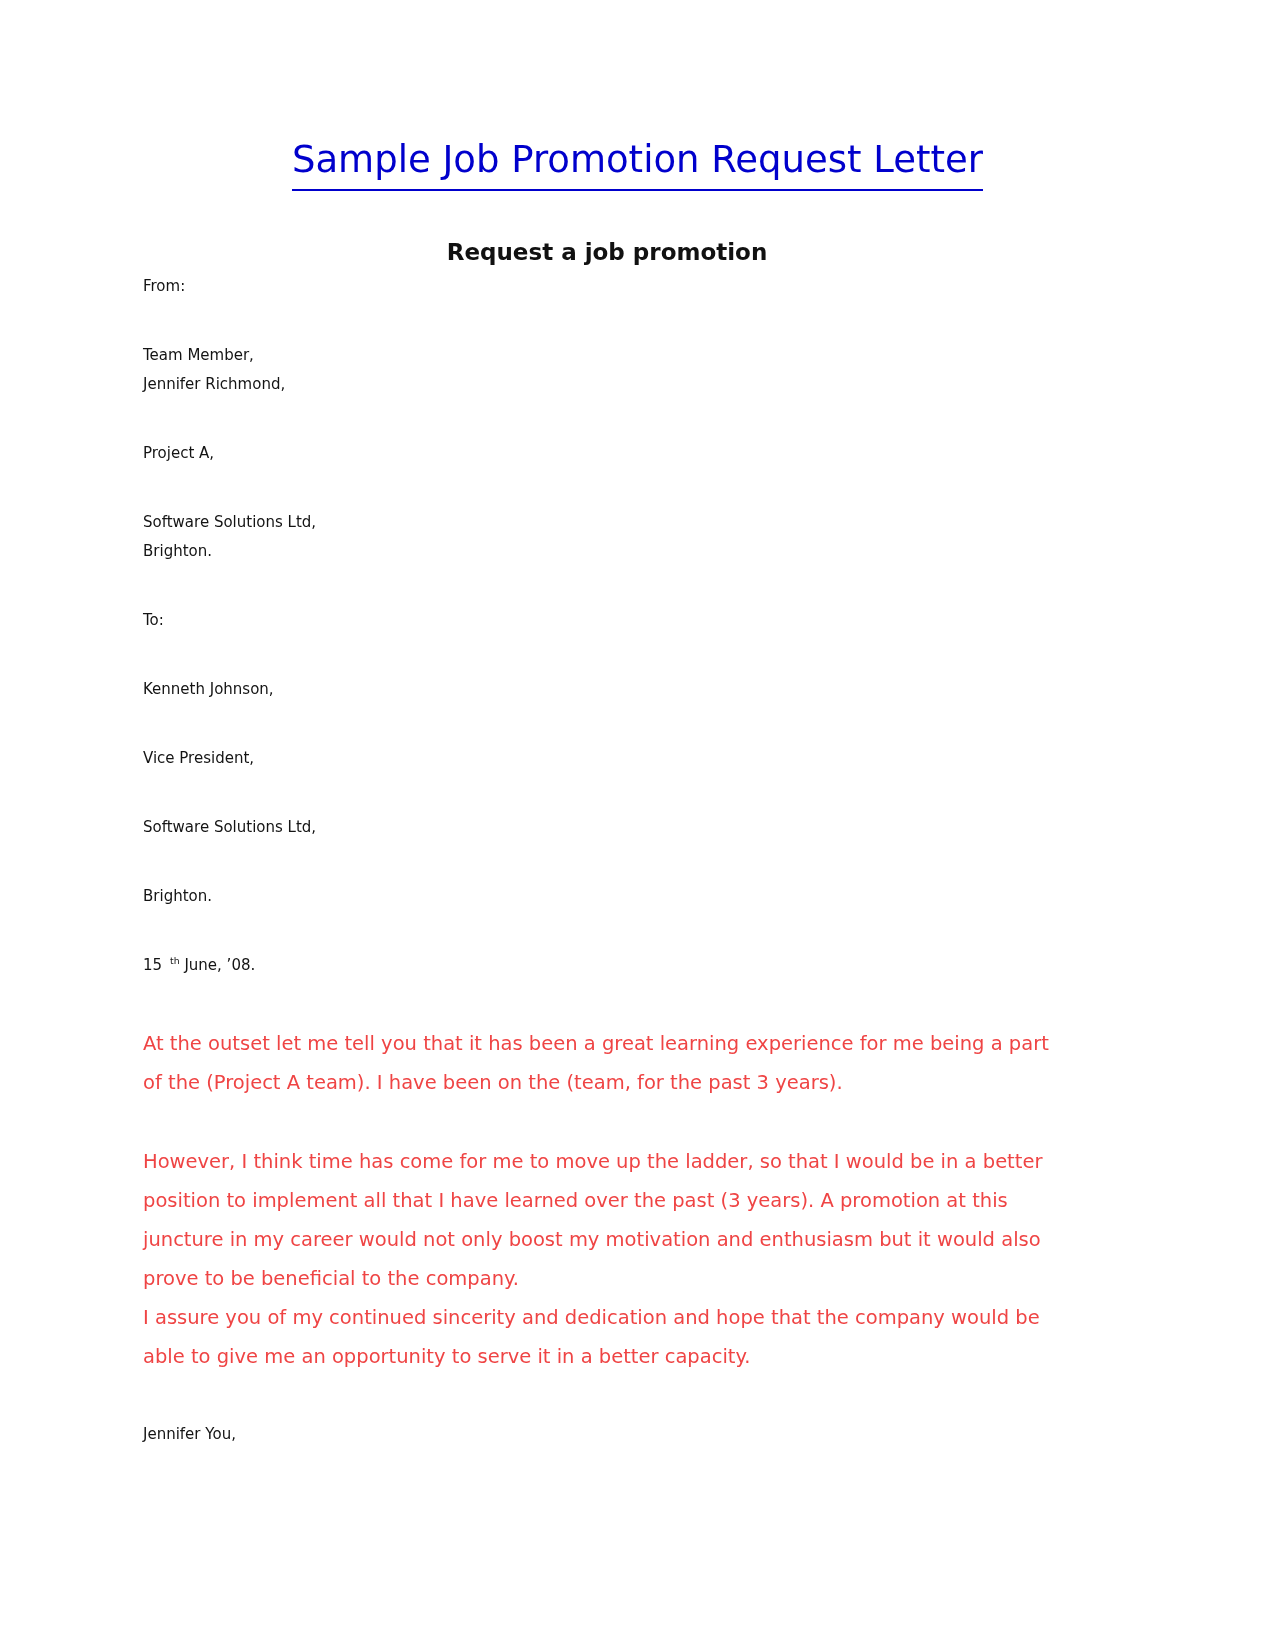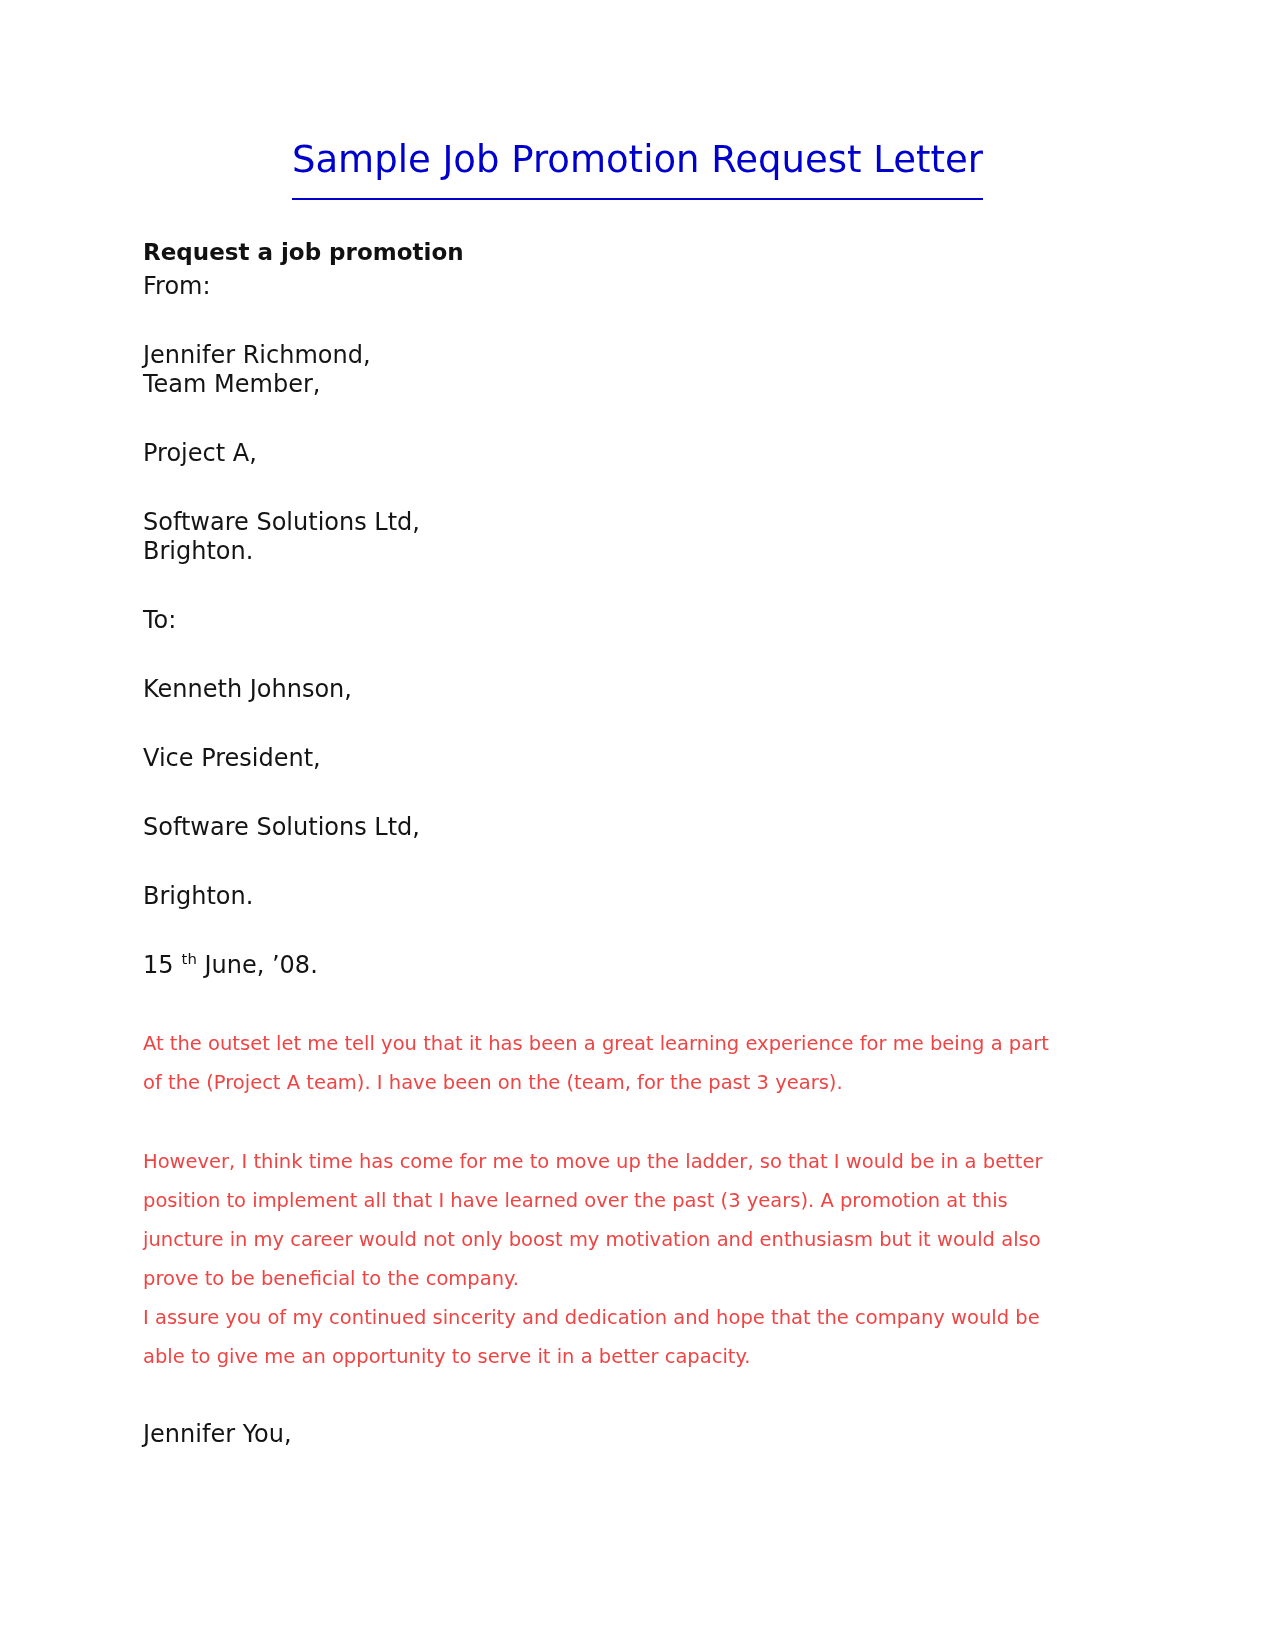--- a/index.html
+++ b/index.html
@@ -31,45 +31,46 @@
     width: 1275px;
     text-align: center;
     font-size: 37px;
     line-height: 44px;
     font-weight: 400;
     color: #0000cc;
     letter-spacing: 0px;
   }
   .doc-title .title-text {
     border-bottom: 2px solid #0000cc;
-    padding-bottom: 17px;
+    padding-bottom: 8px;
   }
 
   
   .doc-subtitle {
     position: absolute;
     left: 143px;
     top: 238px;
     width: 928px;
+    text-align: center;
     font-size: 23px;
     line-height: 28px;
     font-weight: 700;
     color: #111111;
   }
 
   
   .letter {
     position: absolute;
     left: 143px;
     top: 272px;
     width: 915px;
   }
 
   .line {
-    font-size: 24px;
+    font-size: 15px;
     line-height: 29px;
     color: #141414;
     white-space: nowrap;
   }
   .gap-md { height: 40px; }
   .gap-lg { height: 44px; }
 
   .para {
     font-size: 19.5px;
     line-height: 39px;
@@ -92,22 +93,22 @@
   <div class="doc-title">
     <span class="title-text">Sample Job Promotion Request Letter</span>
   </div>
 
   <div class="doc-subtitle">Request a job promotion</div>
 
   <div class="letter">
 
     <div class="line">From:</div>
     <div class="gap-md"></div>
+    <div class="line">Team Member,</div>
     <div class="line">Jennifer Richmond,</div>
-    <div class="line">Team Member,</div>
     <div class="gap-md"></div>
     <div class="line">Project A,</div>
     <div class="gap-md"></div>
     <div class="line">Software Solutions Ltd,</div>
     <div class="line">Brighton.</div>
 
     <div class="gap-md"></div>
 
     <div class="line">To:</div>
     <div class="gap-md"></div>

